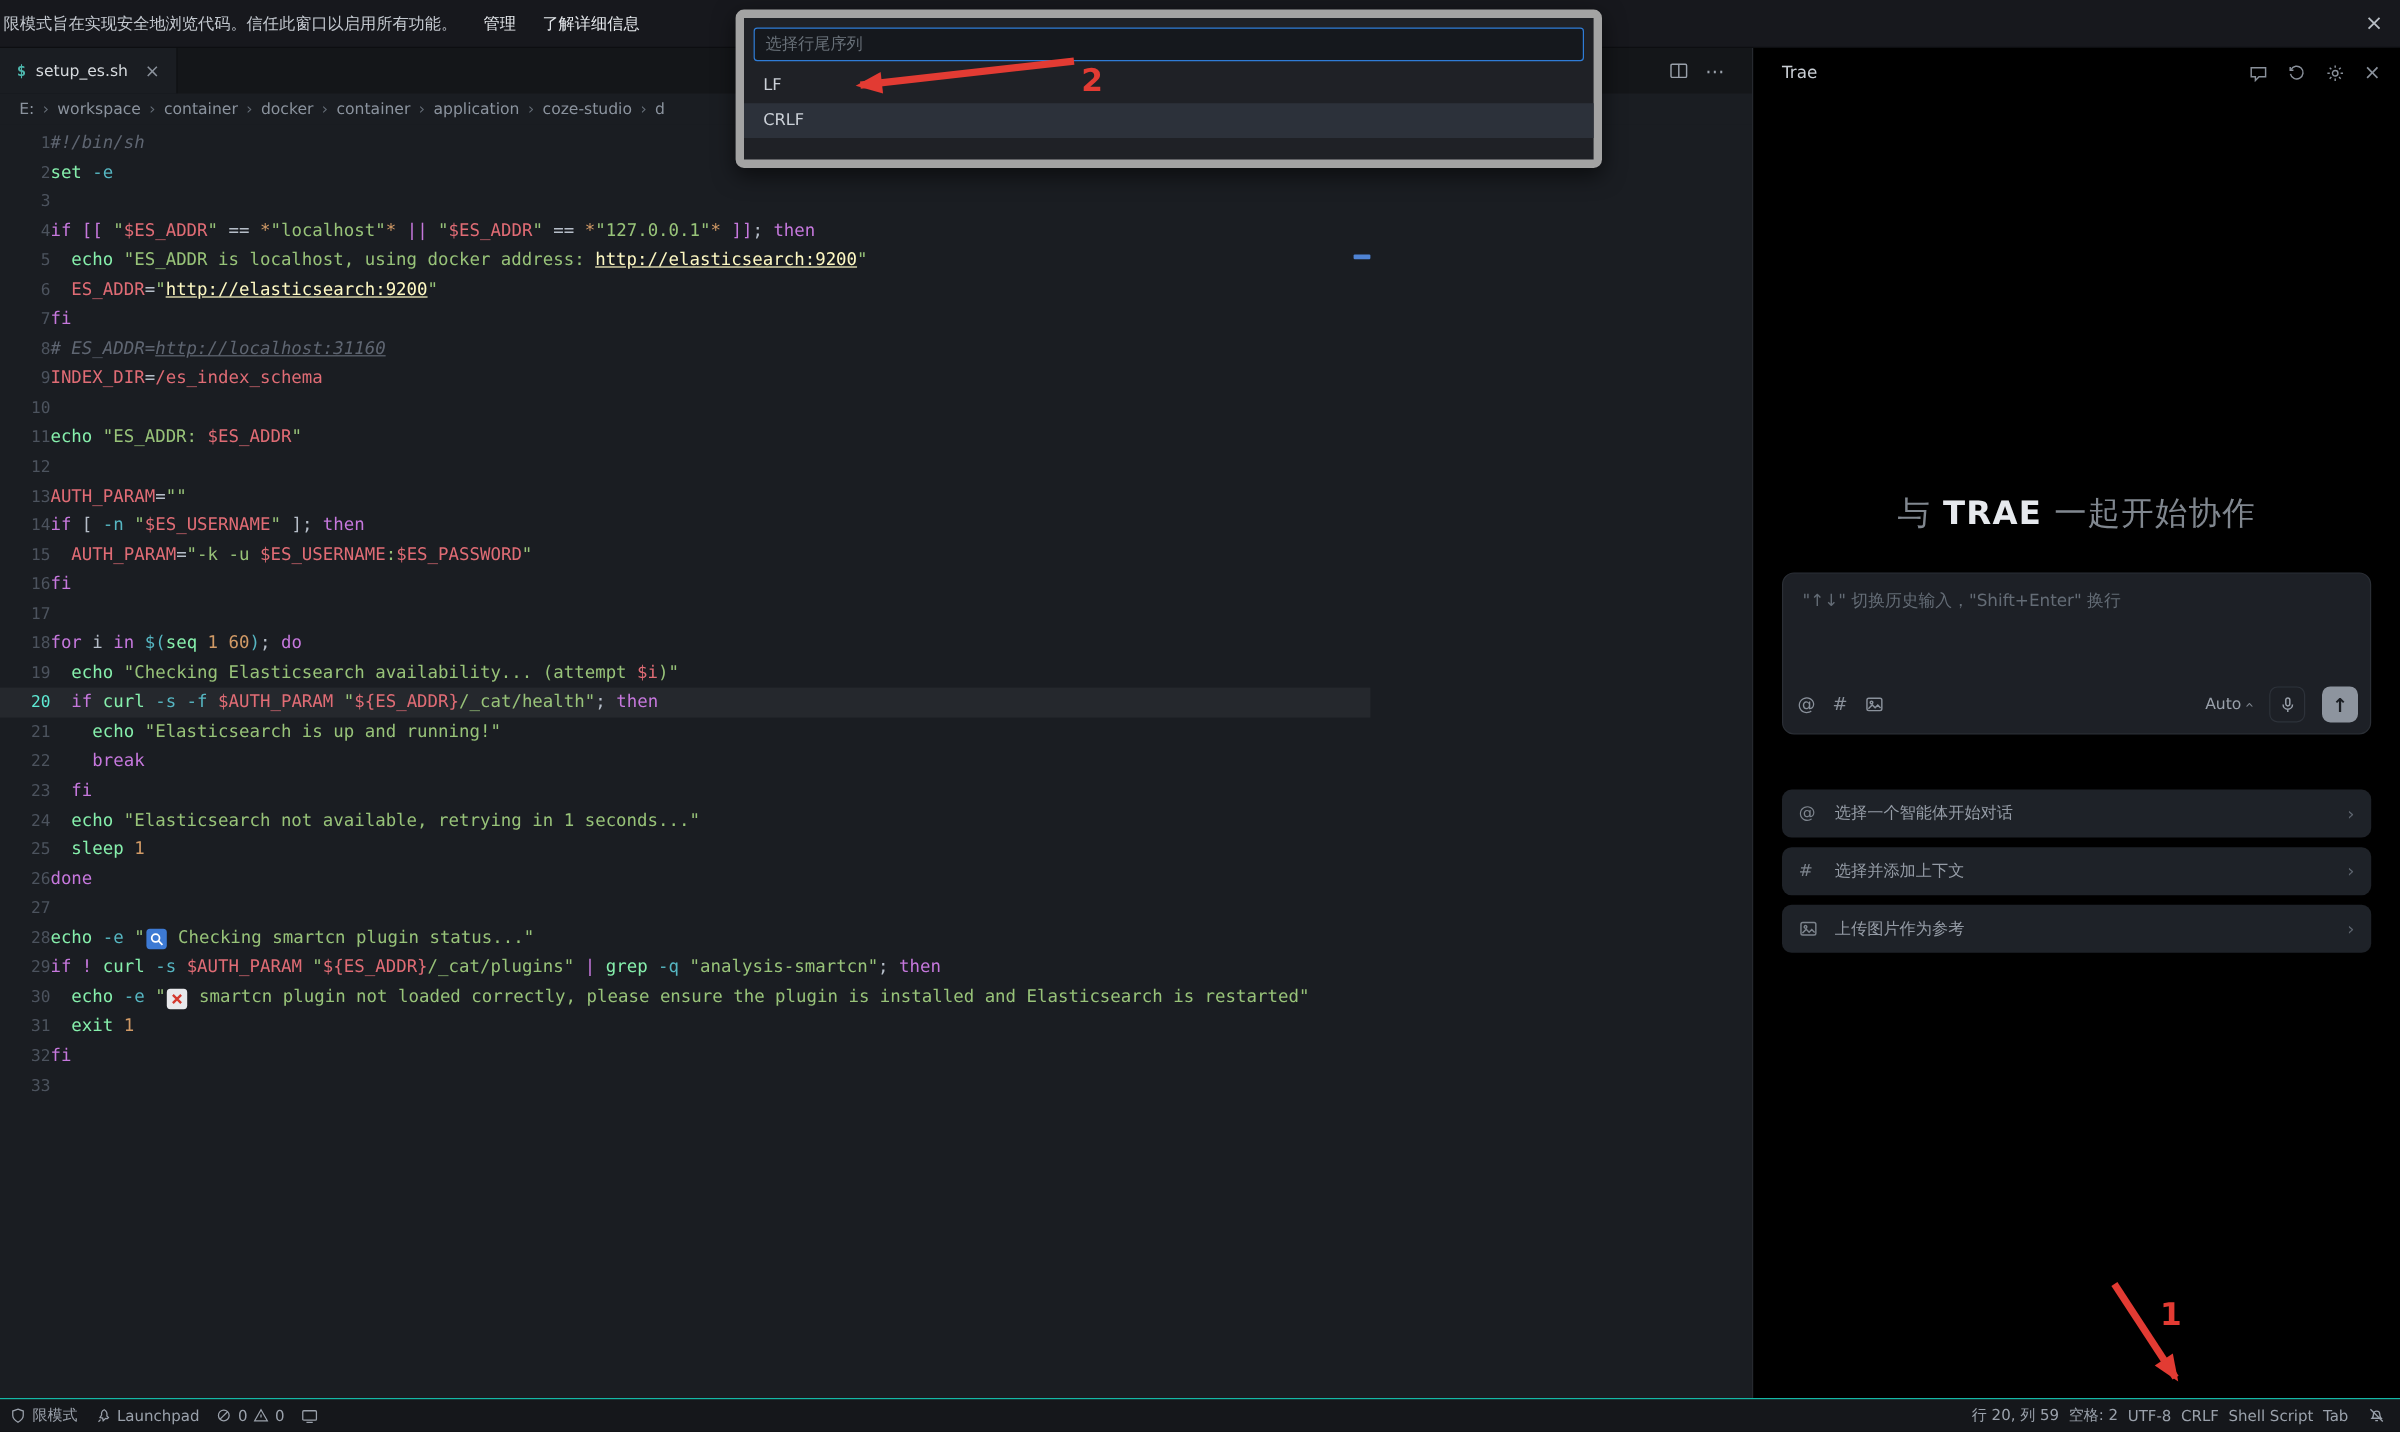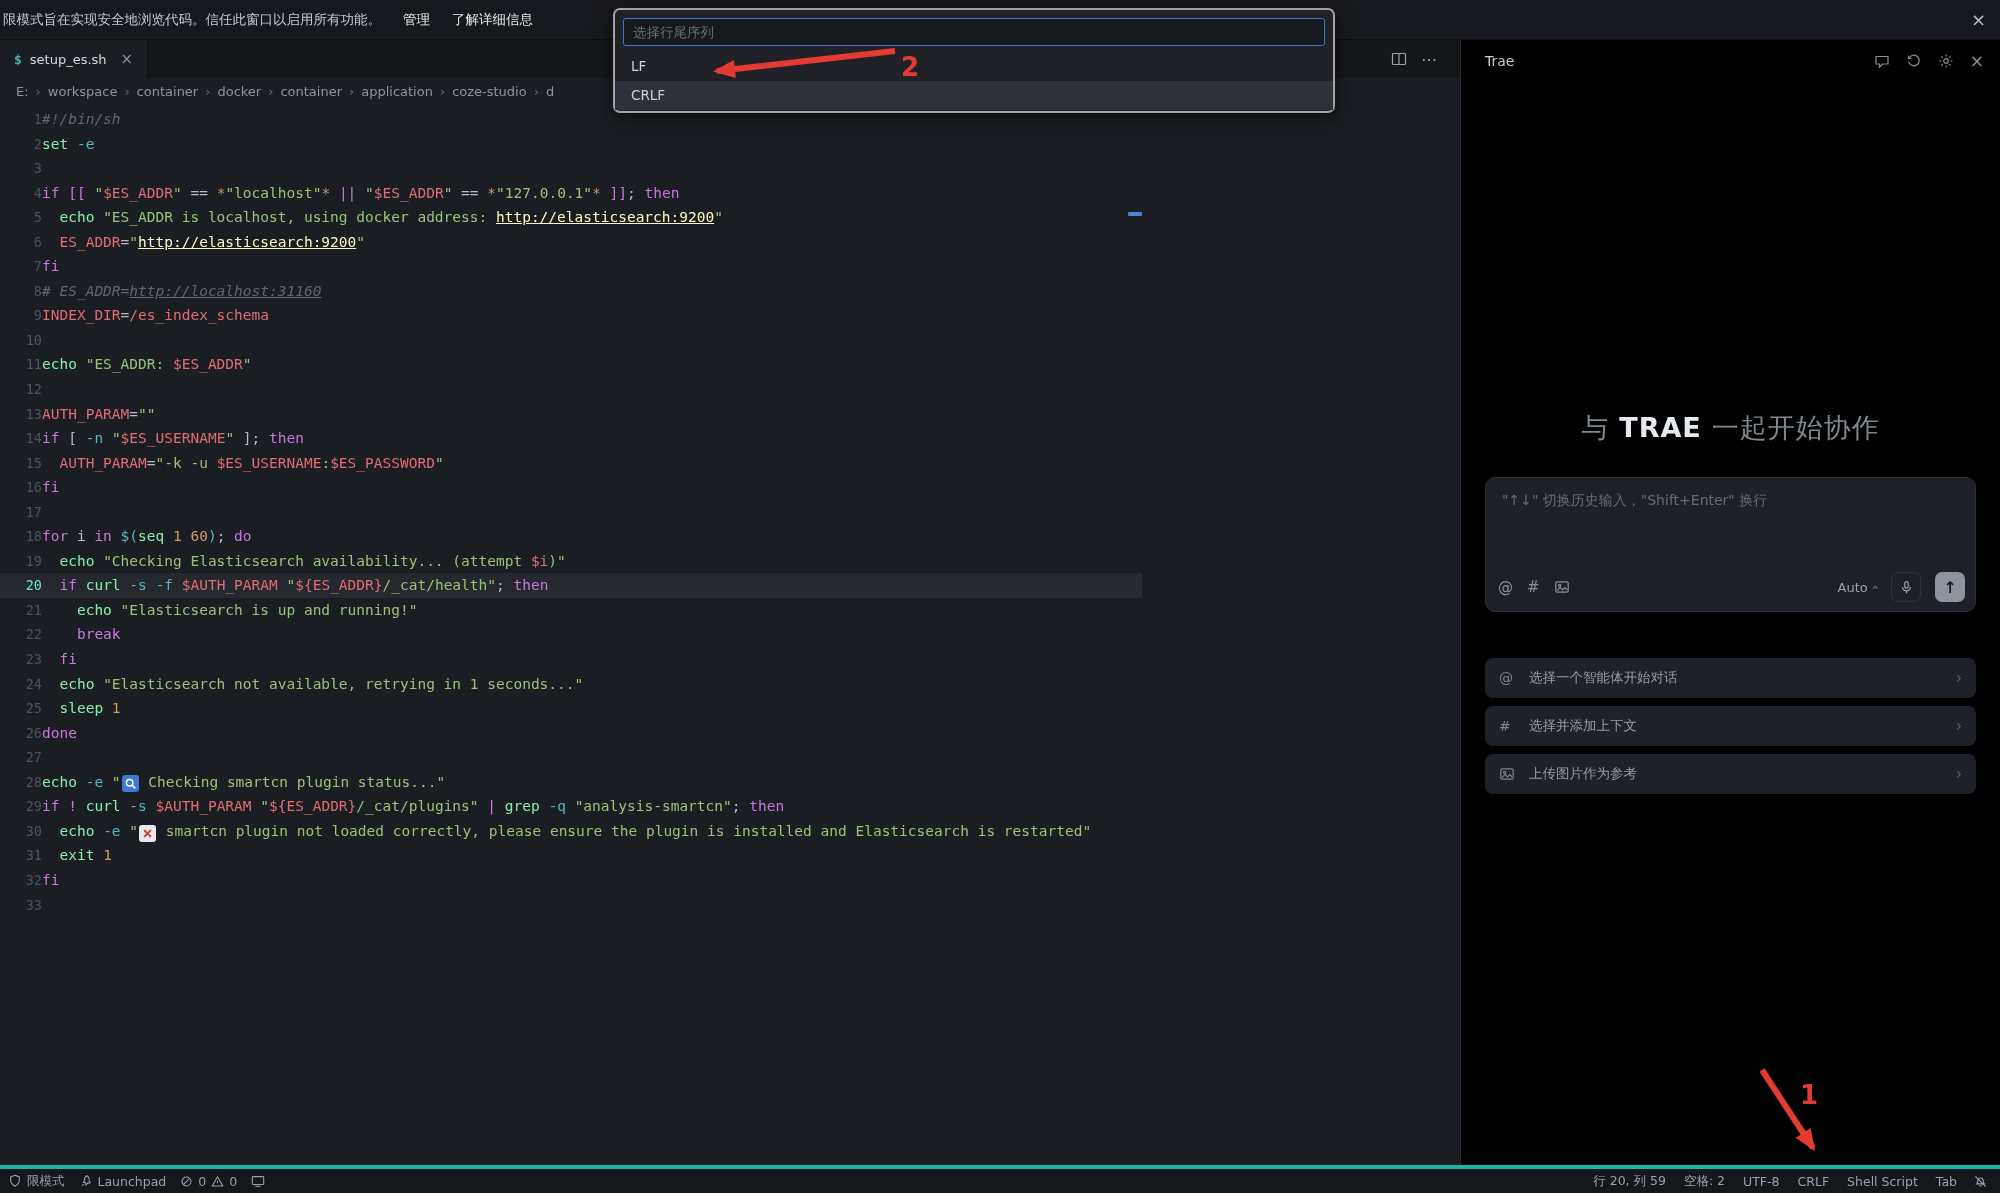--- a/index.html
+++ b/index.html
@@ -72,30 +72,30 @@
   .mic-btn{border:1px solid #2d323a;color:#9aa1ab;background:transparent}
   .send-btn{background:#8d949e;color:#1a1d22;font-size:16px;font-weight:bold}
   .actions{position:absolute;top:618px;left:24px;right:24px}
   .action-row{height:40px;margin-bottom:8px;background:#1e2228;border-radius:8px;display:flex;align-items:center;
               gap:12px;padding:0 14px;cursor:pointer}
   .action-icon{color:#7d848d;font-size:14px;display:flex;align-items:center;width:18px}
   .action-label{color:#959ca6;font-size:13.5px}
   .action-chev{margin-left:auto;color:#5d646e;font-size:15px}
 
   
-  .statusbar{position:absolute;top:1165px;left:0;width:2000px;height:28px;background:#15171b;border-top:4px solid #14b8a6;
+  .statusbar{position:absolute;top:1165px;left:0;width:2000px;height:28px;background:#15171b;border-top:1px solid #14b8a6;
              display:flex;align-items:center;padding:0 12px 0 8px;font-size:12.5px;color:#9aa1ab;z-index:5}
   .sb-left{display:flex;align-items:center;gap:14px}
   .sb-item{display:flex;align-items:center;gap:5px;cursor:pointer;white-space:nowrap}
-  .sb-right{margin-left:auto;display:flex;align-items:center;gap:18px}
+  .sb-right{margin-left:auto;display:flex;align-items:center;gap:8px}
   .sb-bell{margin-left:16px;display:flex;align-items:center;cursor:pointer}
 
   
-  .quickpick{position:absolute;left:613px;top:8px;width:722px;background:#1f2126;border:2px solid #a3a3a3;border-radius:7px;
-             box-shadow:0 6px 18px rgba(0,0,0,.55);z-index:30;padding-bottom:1px}
+  .quickpick{position:absolute;left:613px;top:8px;width:722px;background:#1f2126;border:7px solid #a3a3a3;border-radius:7px;
+             box-shadow:0 6px 18px rgba(0,0,0,.55);z-index:30;padding-bottom:18px}
   .qp-input{display:block;width:calc(100% - 16px);margin:8px 8px 6px;height:28px;background:#15181d;border:1px solid #2f7cd6;
             border-radius:3px;color:#cfd4db;font-size:13.5px;padding:0 9px;outline:none;font-family:inherit}
   .qp-input::placeholder{color:#687078}
   .qp-row{height:29px;line-height:29px;padding-left:16px;font-size:13.5px;color:#ccd1d8;cursor:pointer}
   .qp-row.focused{background:#2c313a}
 
   
   .annot{position:absolute;inset:0;z-index:40;pointer-events:none}
   .annot text{font-family:"DejaVu Sans",sans-serif;font-size:26px;font-weight:bold}
 

